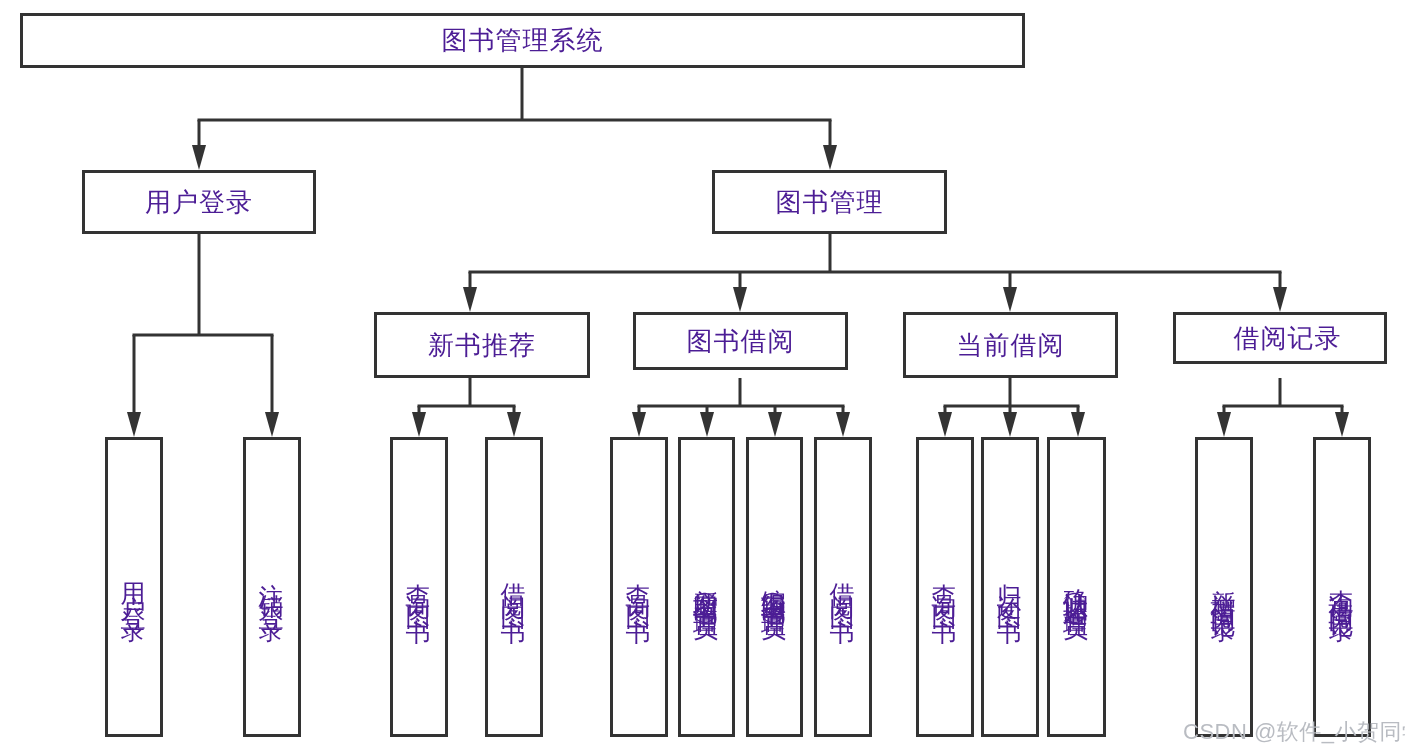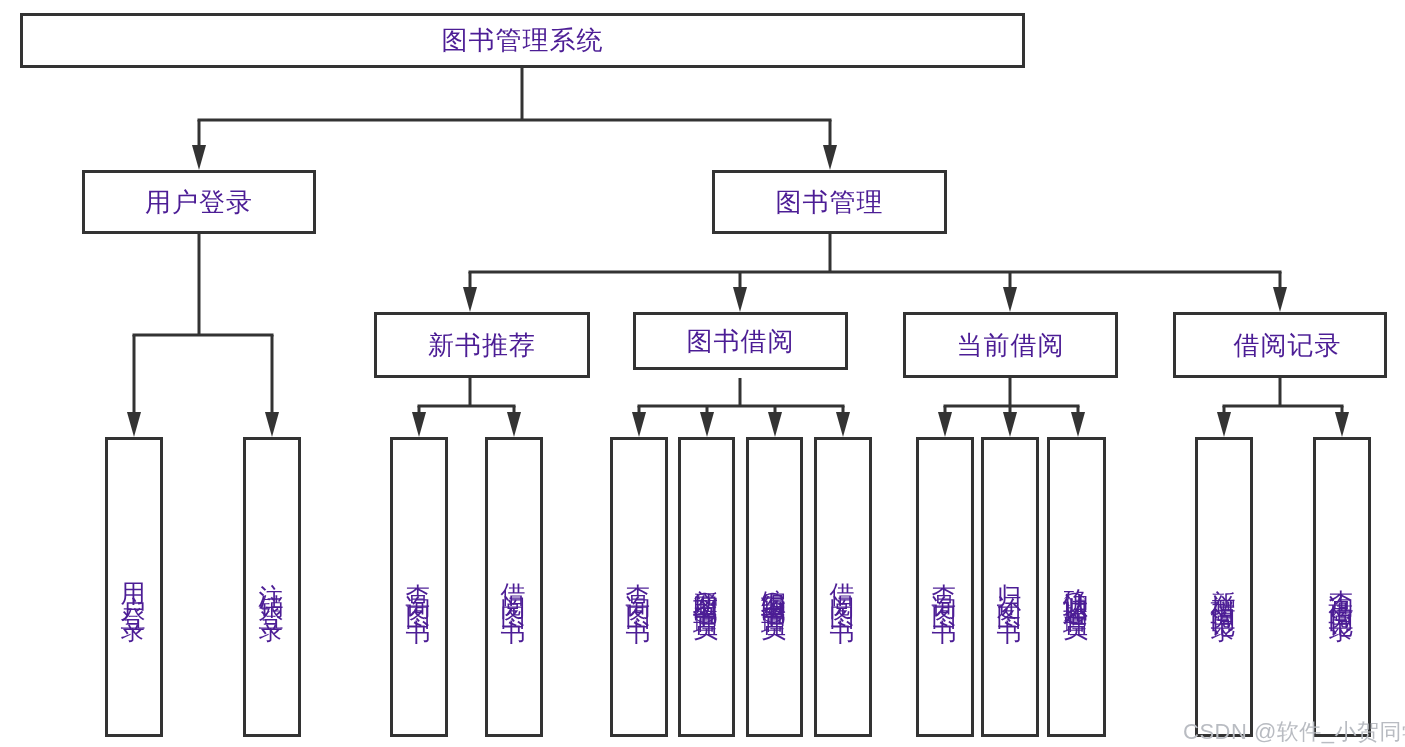--- a/index.html
+++ b/index.html
@@ -148,21 +148,21 @@
 
   <div class="node h" style="left:362px; top:312px; width:216px; height:66px;margin-left:12px;">
     <span>新书推荐</span>
   </div>
   <div class="node h" style="left:633px; top:312px; width:215px; height:58px;">
     <span>图书借阅</span>
   </div>
   <div class="node h" style="left:903px; top:312px; width:215px; height:66px;text-align:center;">
     <span>当前借阅</span>
   </div>
-  <div class="node h" style="left:1173px; top:312px; width:214px; height:66px;padding-left:15px;">
+  <div class="node h" style="left:1173px; top:312px; width:214px; height:52px;padding-left:15px;">
     <span>借阅记录</span>
   </div>
 
   <div class="node v" style="left:105px; top:437px; width:58px; height:300px;">
     <span class="vt4">用户登录</span>
   </div>
   <div class="node v" style="left:243px; top:437px; width:58px; height:300px;">
     <span class="vt4">注销登录</span>
   </div>
 

